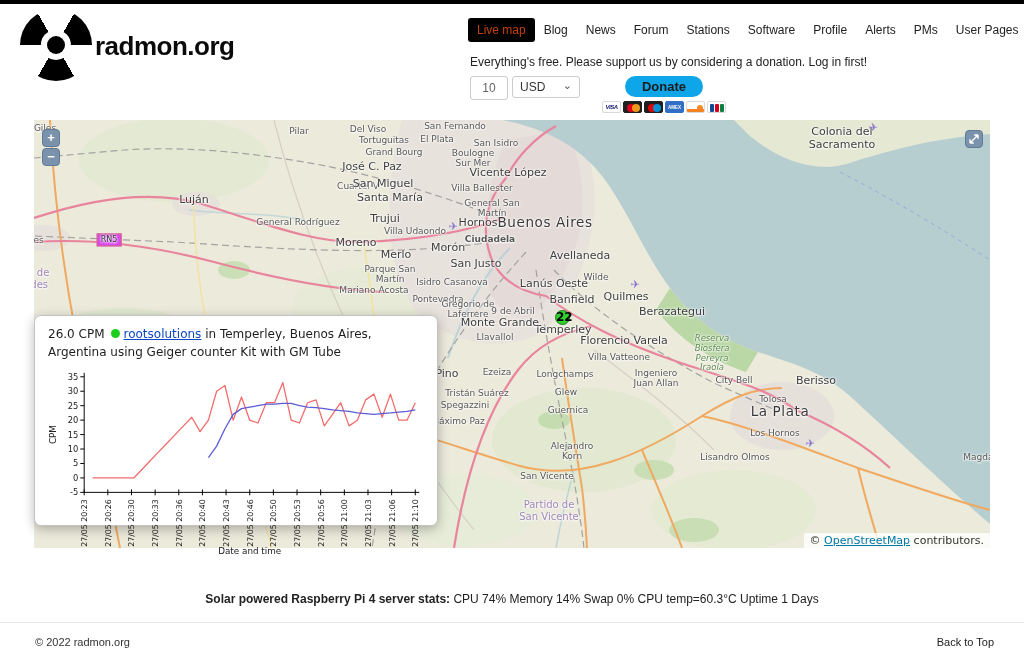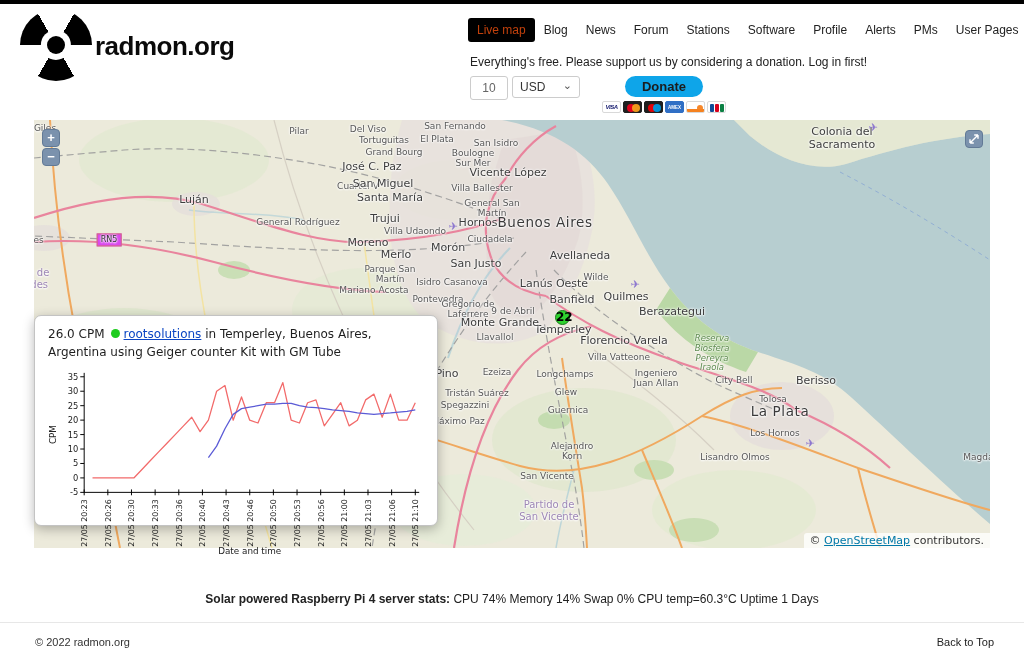--- a/index.html
+++ b/index.html
@@ -228,22 +228,22 @@
         <span class="mlbl m" style="left: 351px; top: 99px;">Trujui</span>
         <span class="mlbl m" style="left: 160px; top: 80px;">Luján</span>
         <span class="mlbl s" style="left: 264px; top: 102px;">General Rodríguez</span>
         <span class="mlbl s" style="left: -12px; top: 120px;">Mercedes</span>
         <span class="mlbl b" style="left: 75px; top: 120px;">RN5</span>
         <span class="mlbl a" style="left: -10px; top: 158px;">Partido de
 Mercedes</span>
         <span class="mlbl s" style="left: 381px; top: 111px;">Villa Udaondo</span>
         <span class="mlbl m" style="left: 444px; top: 103px;">Hornos</span>
         <span class="mlbl l" style="left: 511px; top: 103px;">Buenos Aires</span>
-        <span class="mlbl m" style="left: 334px; top: 123px;">Moreno</span>
-        <span class="mlbl s" style="left: 456px; top: 119px;">Ciudadela</span>
+        <span class="mlbl m" style="left: 322px; top: 123px;">Moreno</span>
+        <span class="mlbl s" style="left: 456px; top: 119px; font-weight: bold;">Ciudadela</span>
         <span class="mlbl m" style="left: 414px; top: 128px;">Morón</span>
         <span class="mlbl m" style="left: 362px; top: 135px;">Merlo</span>
         <span class="mlbl m" style="left: 442px; top: 144px;">San Justo</span>
         <span class="mlbl m" style="left: 546px; top: 136px;">Avellaneda</span>
         <span class="mlbl s" style="left: 356px; top: 154px;">Parque San
 Martín</span>
         <span class="mlbl m" style="left: 520px; top: 164px;">Lanús Oeste</span>
         <span class="mlbl s" style="left: 418px; top: 162px;">Isidro Casanova</span>
         <span class="mlbl s" style="left: 340px; top: 170px;">Mariano Acosta</span>
         <span class="mlbl s" style="left: 404px; top: 179px;">Pontevedra</span>

